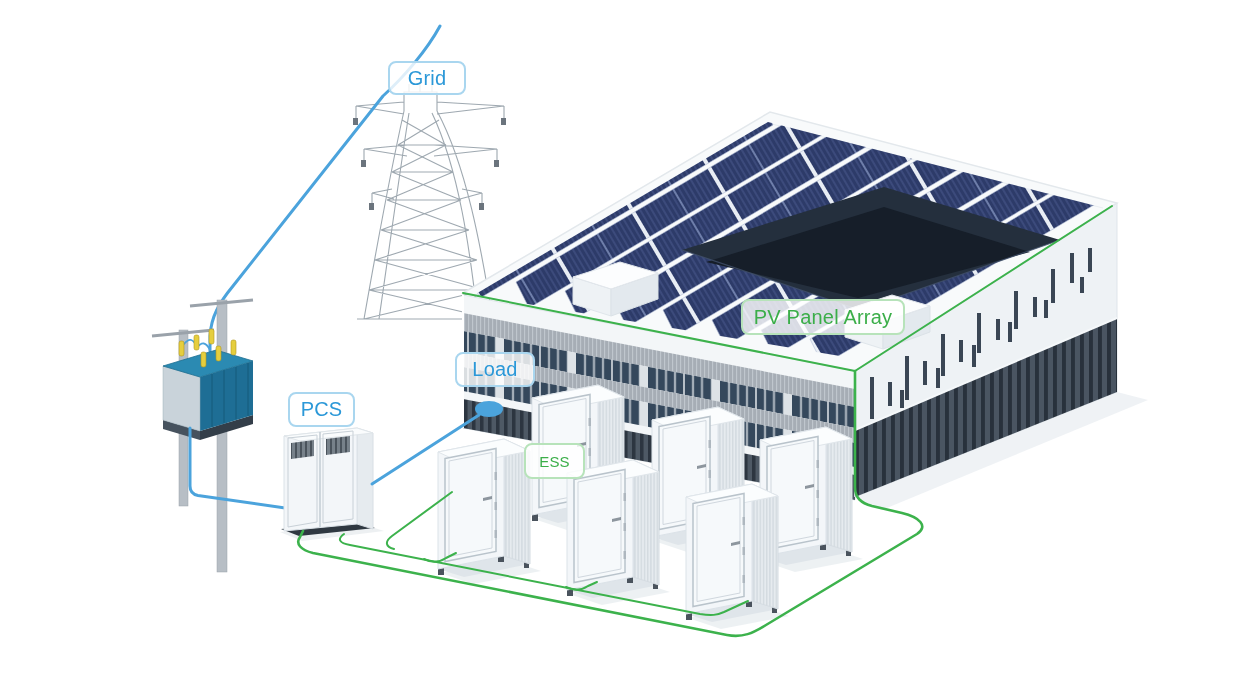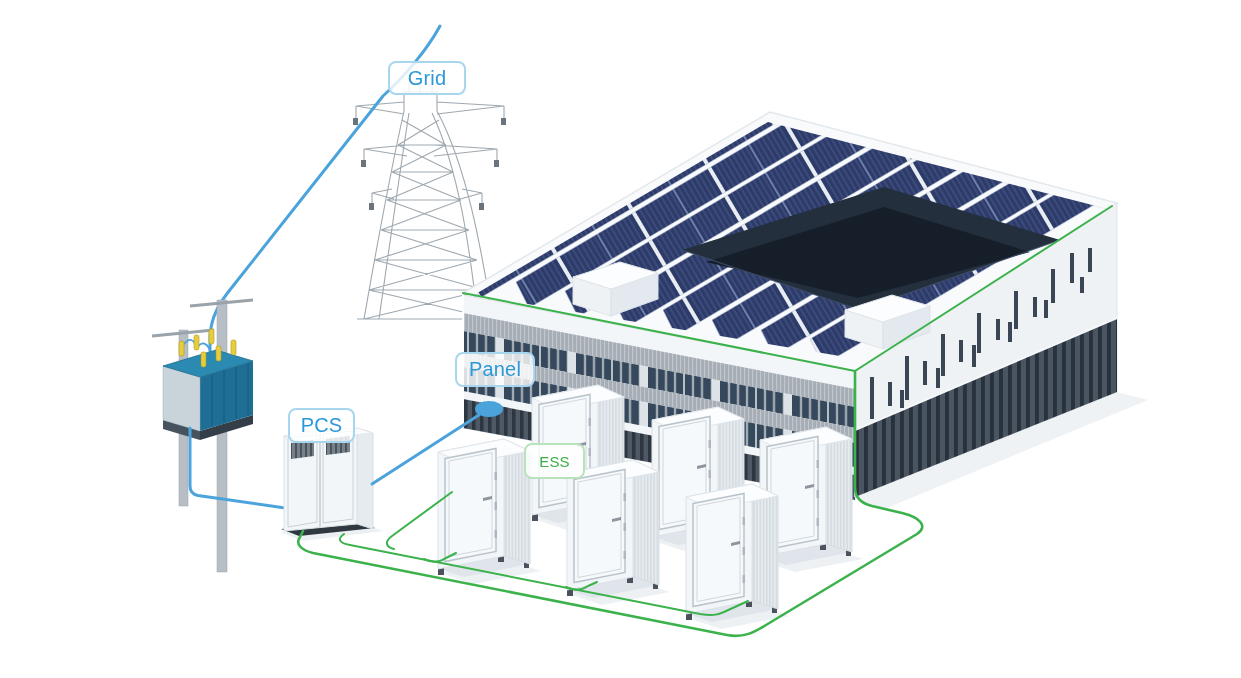--- a/index.html
+++ b/index.html
@@ -217,17 +217,18 @@
   <path class="bline" d="M479 415 L372 484"></path>
 
   <path class="gline" d="M855 371 L855 487 C855 498 861 503 872 506 L902 513 C919 517 929 526 917 534 L766 625 C753 633 743 638 727 635 L313 553 C301 550 295 544 300 537 L303 531"></path>
   <path class="gline2" d="M344 534 C337 539 339 543 350 545 L700 614 C712 616 717 615 724 612 L748 601"></path>
   <path class="gline2" d="M452 492 L392 536 C384 542 386 547 394 549"></path>
   <path class="gline2" d="M424 559 C432 563 440 562 446 558 L456 553"></path>
   <path class="gline2" d="M566 587 C574 591 582 590 588 586 L597 582"></path>
 </svg>
 
 <div class="lbl blue" style="left:388px;top:61px;width:74px;height:30px">Grid</div>
-<div class="lbl blue" style="left:288px;top:408px;width:63px;height:31px">PCS</div>
-<div class="lbl blue" style="left:455px;top:352px;width:76px;height:31px">Panel</div>
+<div class="lbl blue" style="left:288px;top:392px;width:63px;height:31px">PCS</div>
+<div class="lbl blue" style="left:455px;top:352px;width:76px;height:31px">Load</div>
 <div class="lbl green" style="left:524px;top:443px;width:57px;height:32px;font-size:15px">ESS</div>
+<div class="lbl green" style="left:741px;top:299px;width:160px;height:32px">PV Panel Array</div>
 
 </div>
 
 </body></html>

